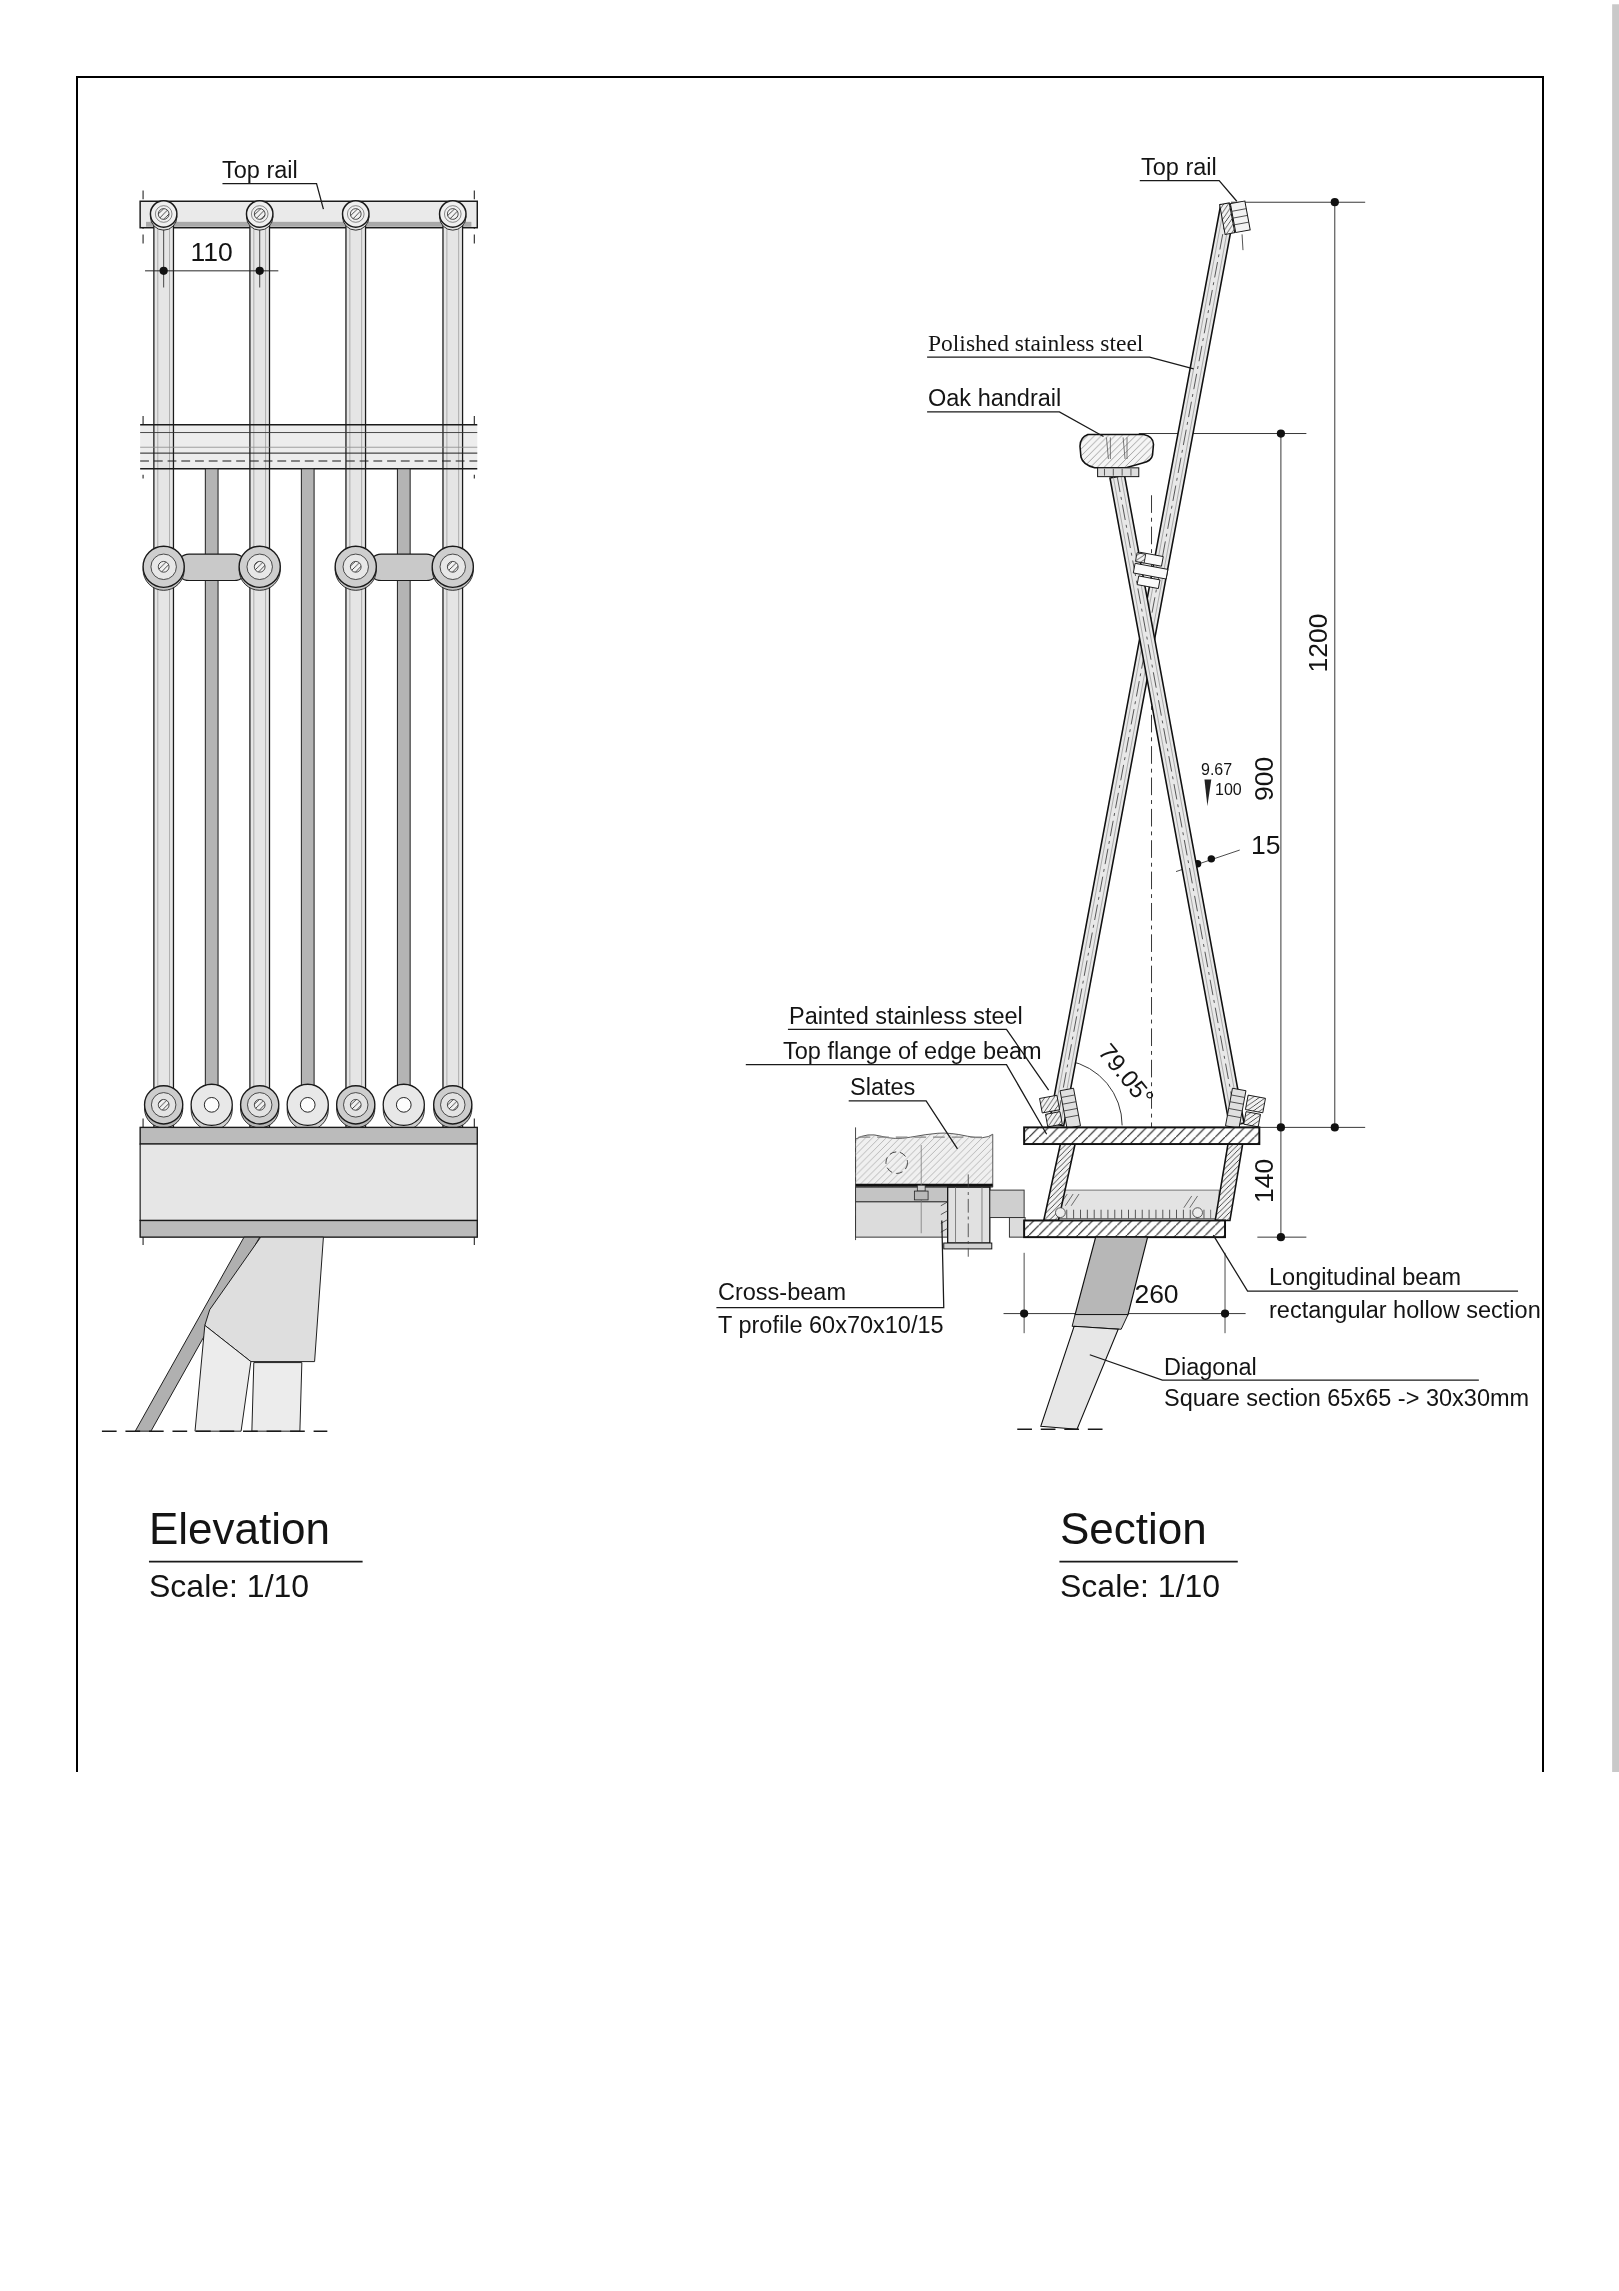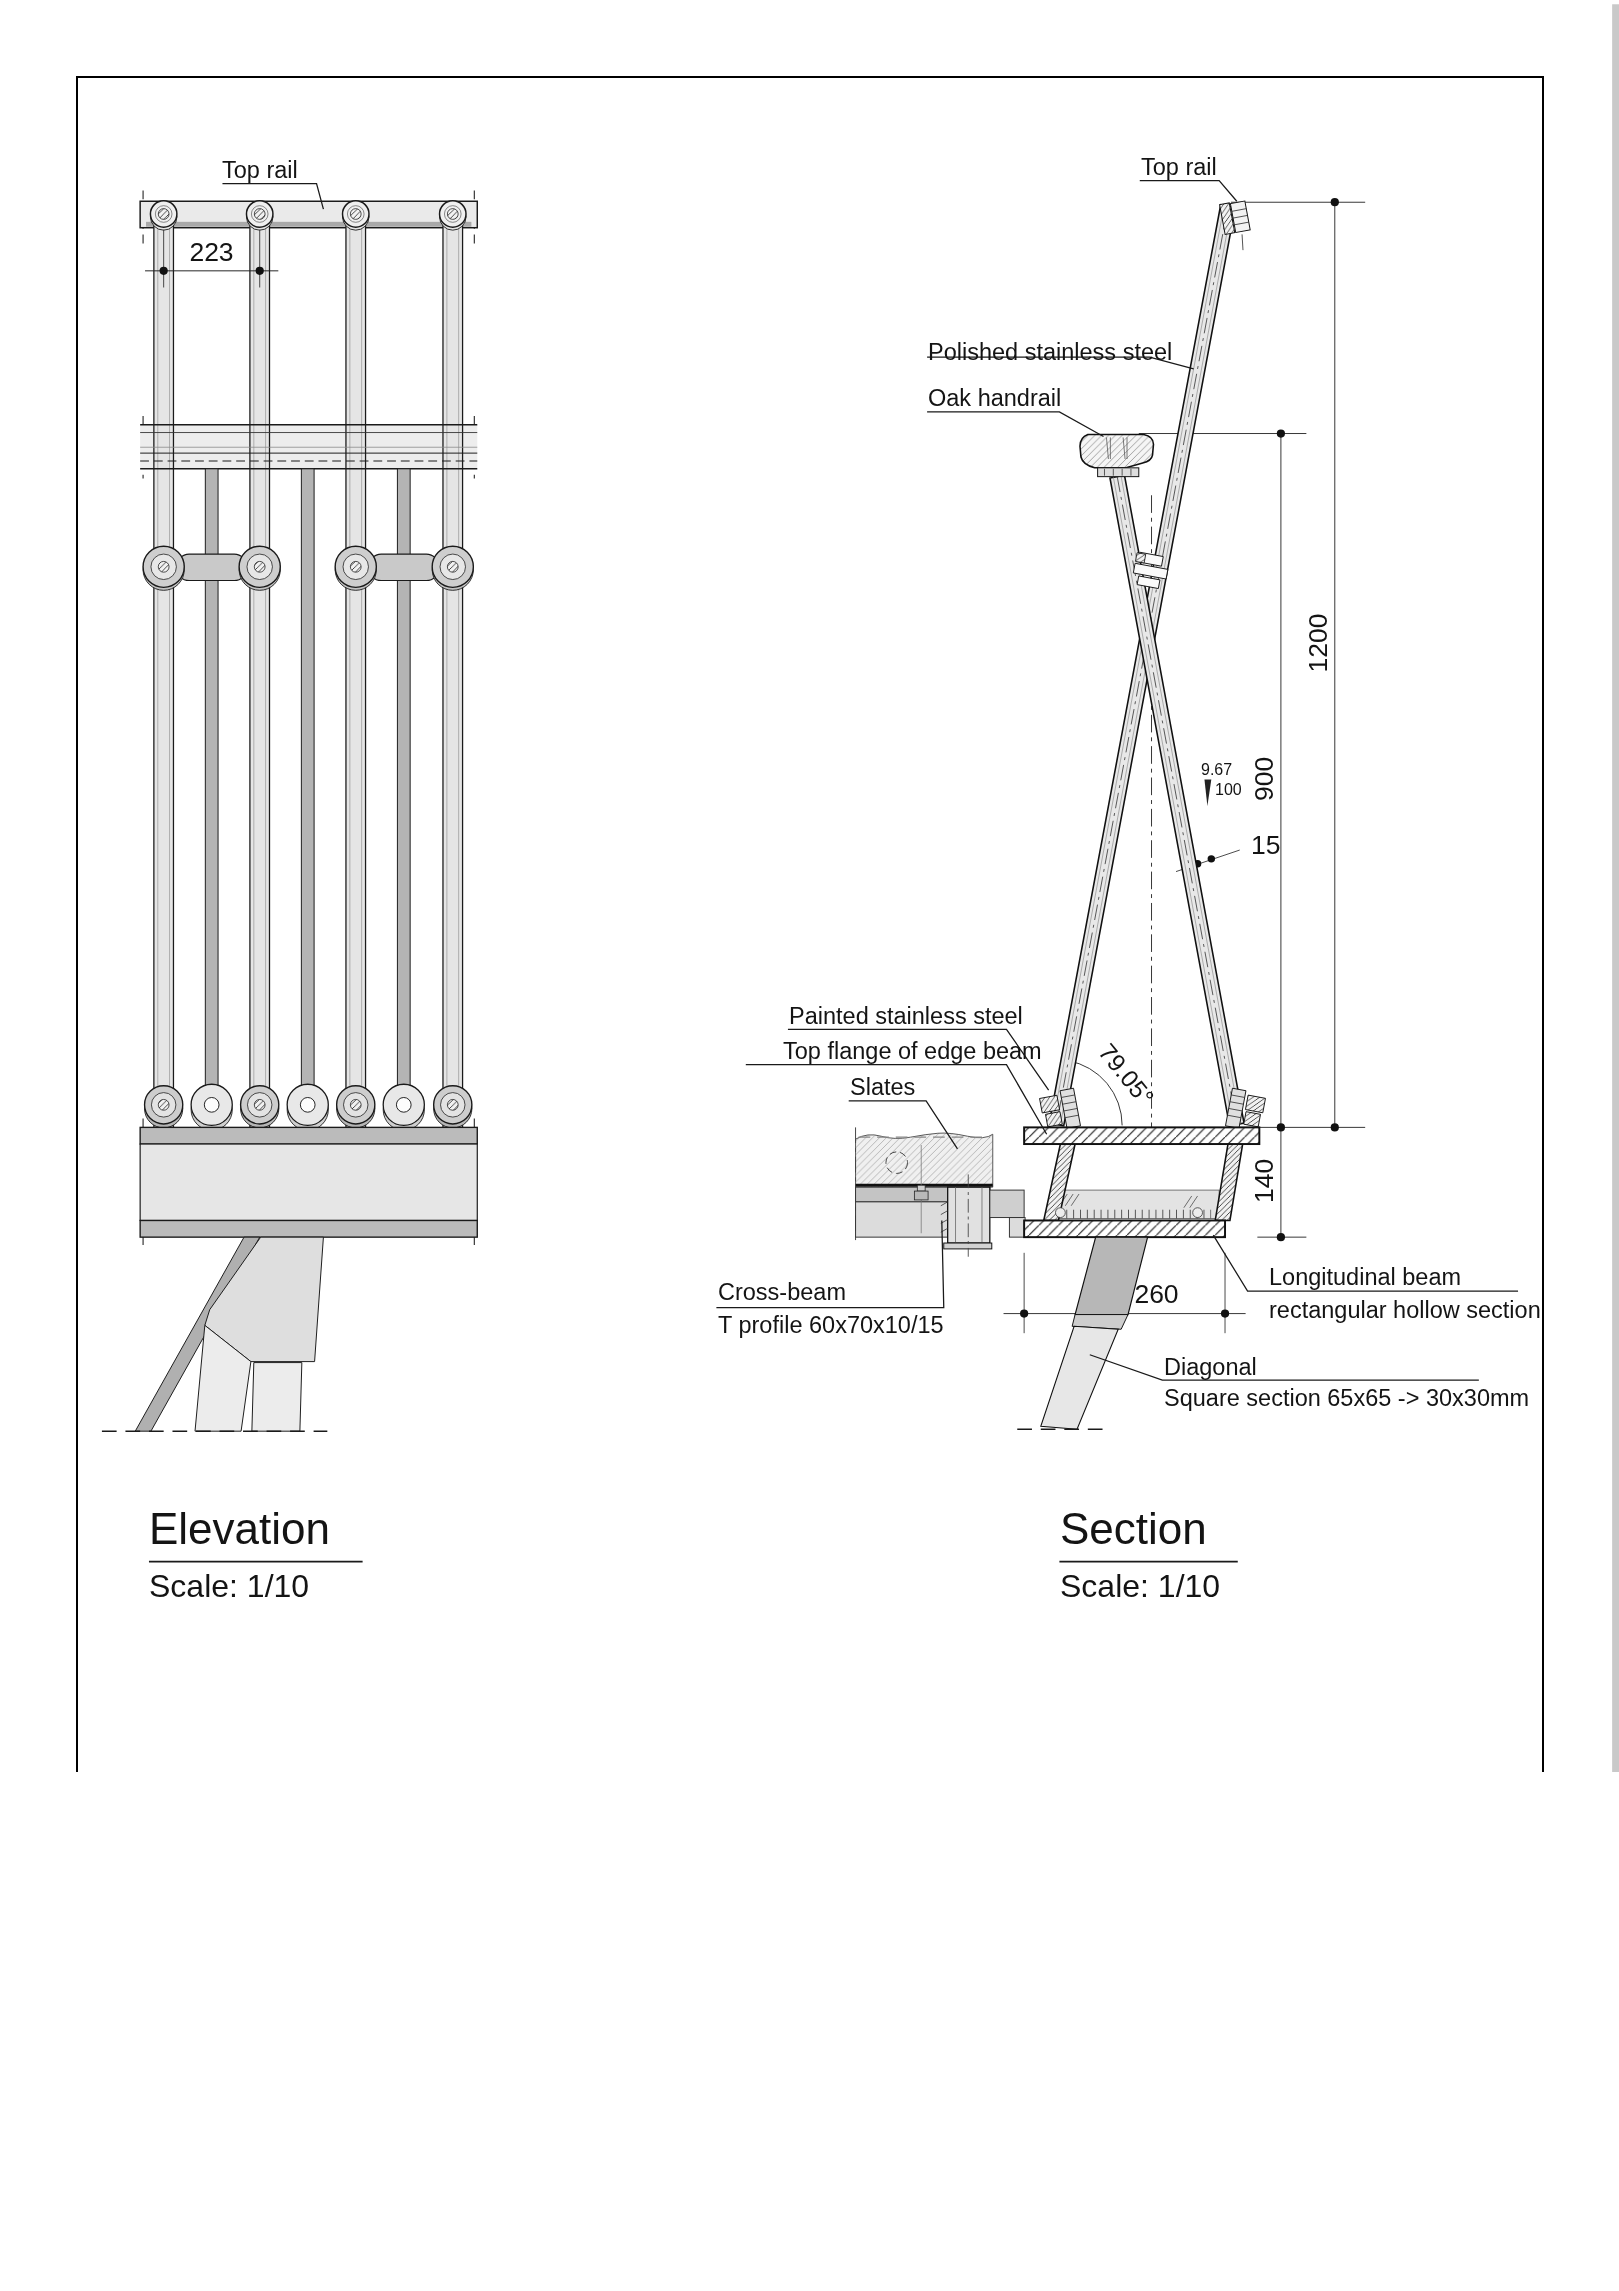--- a/index.html
+++ b/index.html
@@ -379,26 +379,26 @@
         <polyline points="961,1245 963,1334 731,1334"></polyline>
         <polyline points="1238,1260 1273,1317 1549,1317"></polyline>
         <polyline points="1112,1382 1186,1408 1509,1408"></polyline>
       </g>
 
       <line x1="1081" y1="1593" x2="1263" y2="1593" stroke="#1a1a1a" stroke-width="1.8"></line>
     </g>
   </svg>
 
   <div class="t lbl" style="left:222px;top:158px;">Top rail</div>
-  <div class="t dim ctr" style="left:182px;top:239px;width:59px;">223</div>
+  <div class="t dim ctr" style="left:182px;top:239px;width:59px;">110</div>
   <div class="t title" style="left:149px;top:1506px;">Elevation</div>
   <div class="t subtitle" style="left:149px;top:1570px;">Scale: 1/10</div>
 
   <div class="t lbl" style="left:1141px;top:155px;">Top rail</div>
-  <div class="t lbl" style="left:928px;top:340px;">Polished stainless steel</div>
+  <div class="t lbl" style="left:928px;top:331px;font-family:Liberation Serif, serif;">Polished stainless steel</div>
   <div class="t lbl" style="left:928px;top:386px;">Oak handrail</div>
   <div class="t lbl" style="left:789px;top:1004px;">Painted stainless steel</div>
   <div class="t lbl" style="left:747px;top:1039px;margin-left:36px;">Top flange of edge beam</div>
   <div class="t lbl" style="left:850px;top:1075px;">Slates</div>
   <div class="t lbl" style="left:718px;top:1280px;">Cross-beam</div>
   <div class="t lbl" style="left:718px;top:1313px;">T profile 60x70x10/15</div>
   <div class="t lbl" style="left:1269px;top:1265px;">Longitudinal beam</div>
   <div class="t lbl" style="left:1269px;top:1298px;">rectangular hollow section</div>
   <div class="t lbl" style="left:1164px;top:1355px;">Diagonal</div>
   <div class="t lbl" style="left:1164px;top:1386px;">Square section 65x65 -&gt; 30x30mm</div>

